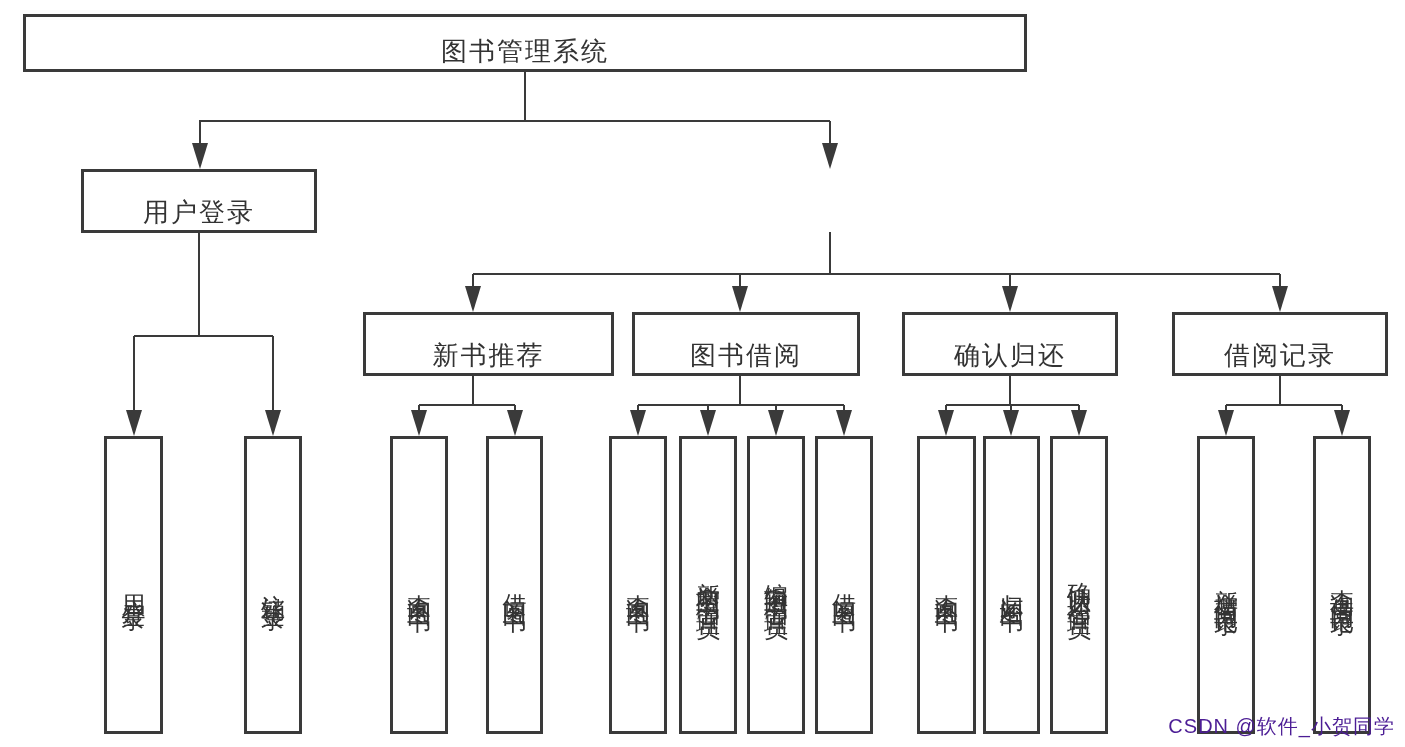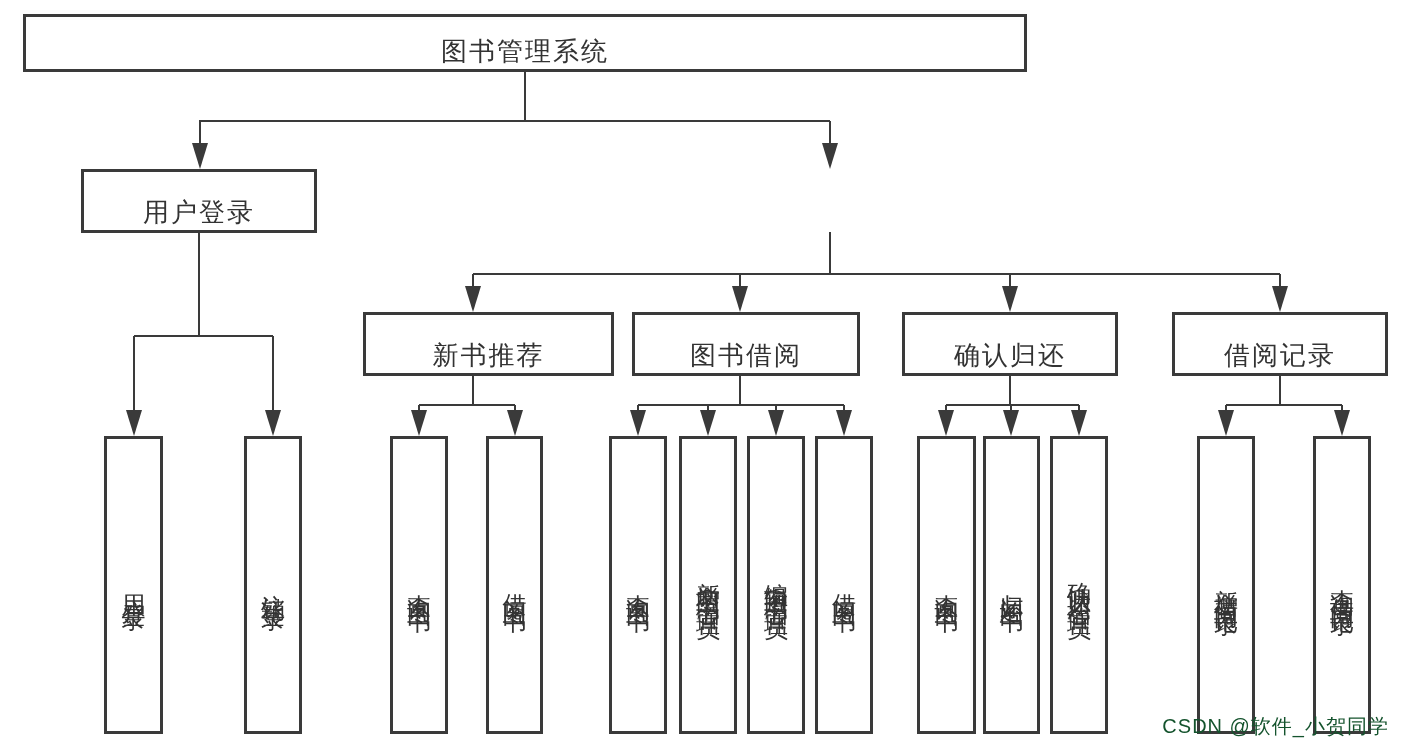--- a/index.html
+++ b/index.html
@@ -57,23 +57,23 @@
     writing-mode: vertical-lr;
     text-orientation: mixed;
     font-size: 24px;
     letter-spacing: 5px;
     color: #333333;
     white-space: nowrap;
   }
   .watermark {
     position: absolute;
     top: 713px;
-    right: 16px;
+    right: 10px;
     font-size: 20px;
-    color: #14532d;
+    color: #4c1d95;
     letter-spacing: 1px;
     white-space: nowrap;
   }
 </style>
 </head>
 <body>
 
 <div class="canvas">
 
   <svg class="connectors" viewBox="0 0 1405 747">

